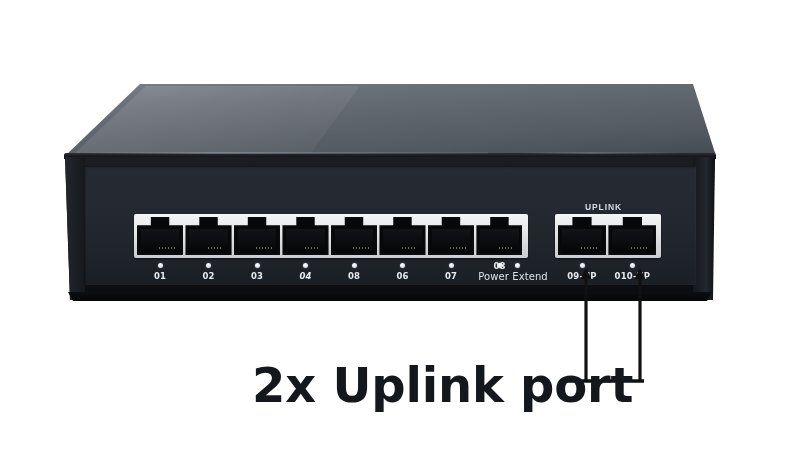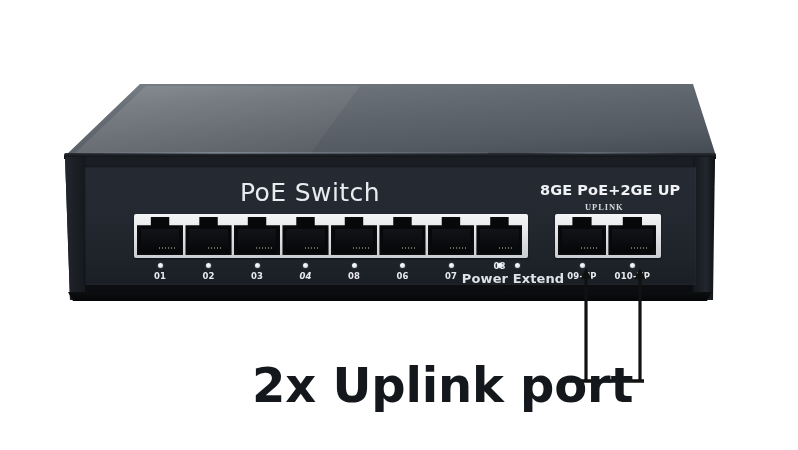--- a/index.html
+++ b/index.html
@@ -160,21 +160,21 @@
     white-space: nowrap;
   }
   .uplink-caption {
     position: absolute;
     left: 585px;
     top: 202px;
     font-size: 8.5px;
     font-weight: 700;
     letter-spacing: 0.9px;
     color: #d8dbe0;
-    font-family: Liberation Serif, serif;
+    font-family: Liberation Sans, sans-serif;
     white-space: nowrap;
   }
 
   
   .port-bank {
     position: absolute;
     background: linear-gradient(180deg, #f4f5f6 0%, #e2e4e6 45%, #c9ccd0 100%);
     border-radius: 2px;
     box-shadow: 0 1px 2px rgba(0,0,0,0.55);
     display: flex;
@@ -246,22 +246,22 @@
     font-weight: 700;
     letter-spacing: 0.2px;
     color: #e7e9ec;
     font-family: "DejaVu Sans", sans-serif;
     white-space: nowrap;
     text-align: left;
     transform: translateX(-50%);
   }
   .aux-label {
     position: absolute;
-    font-size: 13px;
-    font-weight: 700;
+    font-size: 10px;
+    font-weight: 400;
     letter-spacing: 0.1px;
     color: #dfe2e6;
     font-family: "DejaVu Sans", sans-serif;
     white-space: nowrap;
     transform: translateX(-50%);
   }
 
   
   .anno-text {
     position: absolute;
@@ -292,22 +292,20 @@
     <div class="top-gloss"></div>
     <div class="top-lip"></div>
     <div class="top-lip-hi"></div>
     <div class="top-lip-hi2"></div>
     <div class="front-face"></div>
     <div class="front-left-bevel"></div>
     <div class="front-right-bevel"></div>
     <div class="front-bottom-edge"></div>
     <div class="inner-panel"></div>
 
-    <div class="brand-title">PoE Switch</div>
-    <div class="model-title">8GE PoE+2GE UP</div>
     <div class="uplink-caption">UPLINK</div>
 
     <div class="port-bank" id="bank-main">
       <div class="rj45">
           <span class="pins"></span>
         </div>
       <div class="rj45">
           <span class="pins"></span>
         </div>
       <div class="rj45">

